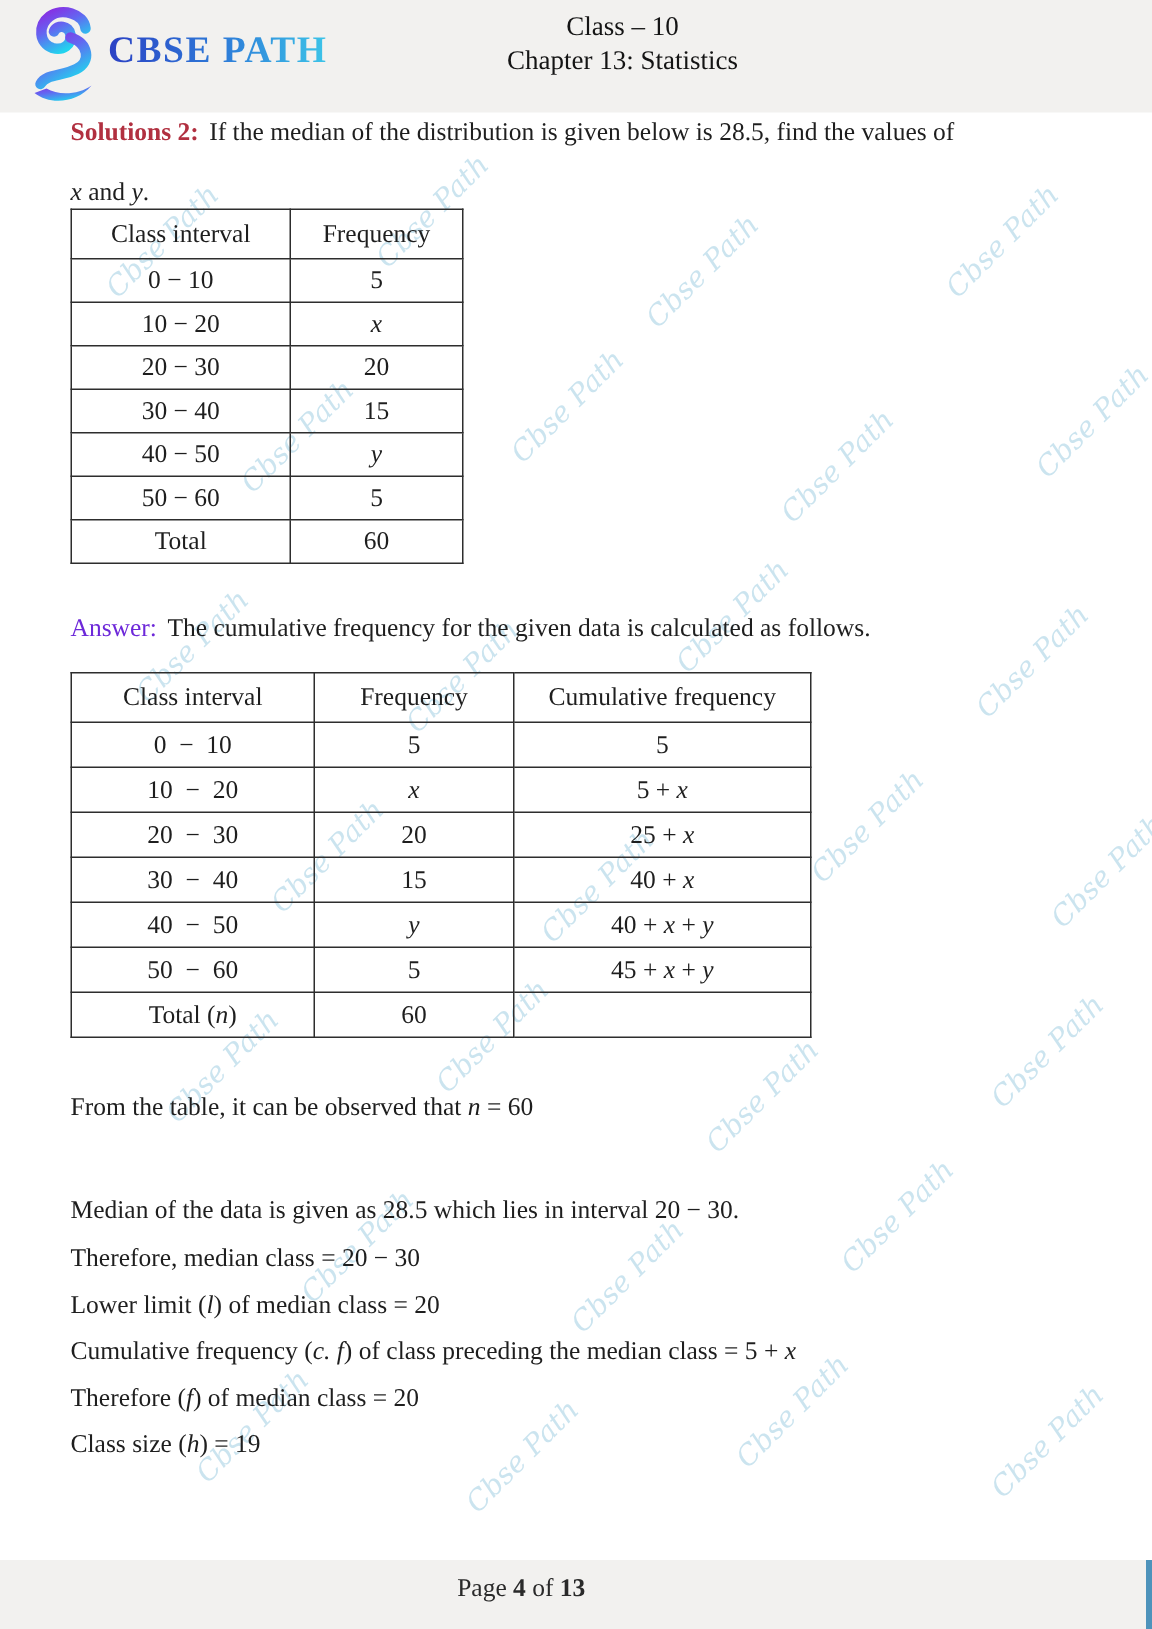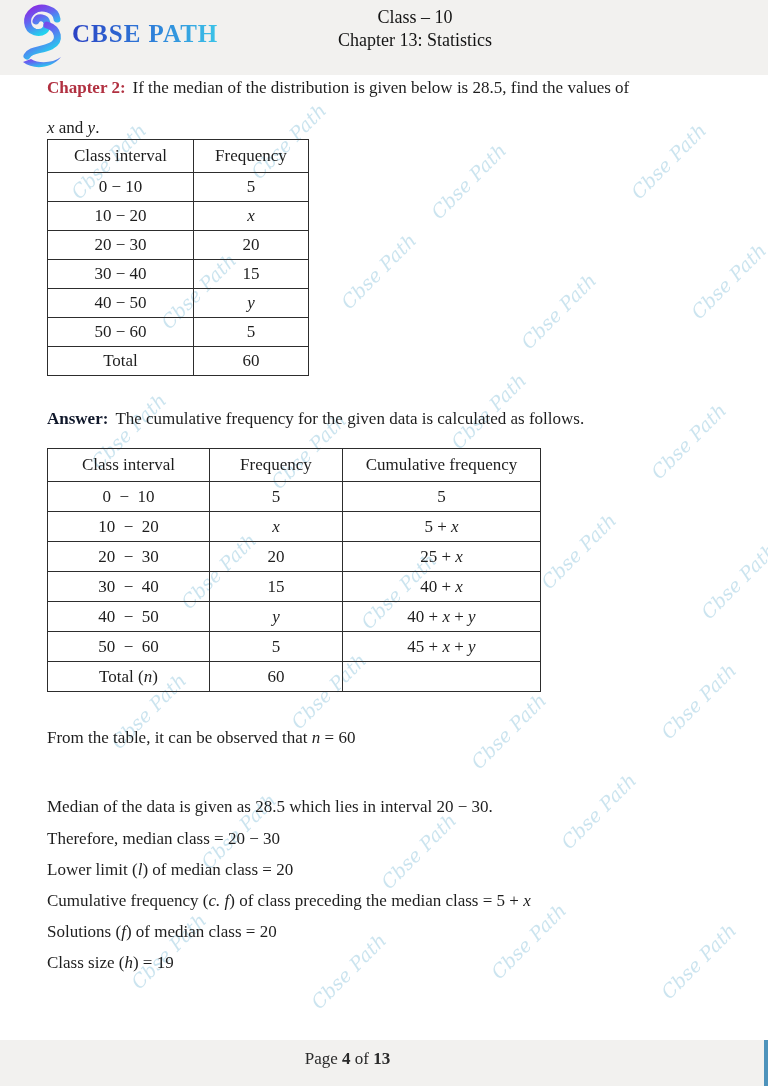--- a/index.html
+++ b/index.html
@@ -15,21 +15,21 @@
     .brand-text{background:linear-gradient(90deg,#2b41c4 0%,#2e7fd9 55%,#3cc4e8 100%);
         -webkit-background-clip:text;background-clip:text;color:transparent;}
   }
   .hc{position:absolute;left:0;top:6px;width:768px;text-align:center;font-size:18px;
       line-height:22.5px;color:#141414;padding-left:31px;}
   .wm-layer{position:absolute;left:0;top:75px;width:768px;height:965px;pointer-events:none;}
   .wm{position:absolute;transform:rotate(-45deg);font-style:italic;font-size:19px;
       color:rgba(126,188,216,0.40);white-space:nowrap;font-family:"DejaVu Serif",serif;}
   .line{position:absolute;left:47px;font-size:17px;white-space:nowrap;}
   .qlabel{color:#b13040;font-weight:bold;margin-right:7px;}
-  .alabel{color:#0f172a;font-weight:bold;margin-right:7px;}
+  .alabel{color:#6d28d9;font-weight:normal;margin-right:7px;}
   .it{font-style:italic;}
   .bd{font-weight:bold;}
   table.tbl{position:absolute;border-collapse:collapse;table-layout:fixed;font-size:17px;
       color:#1e1e1e;}
   .tbl th,.tbl td{border:1.5px solid #2d2d2d;text-align:center;font-weight:normal;padding:0;margin-top:20px;}
   .t1 tr{height:29px;}  .t1 tr.hrow{height:33px;}
   .t2 tr{height:30px;}  .t2 tr.hrow{height:33px;}
   .eq-or{margin-left:43px;}
   .eq-right{margin-left:18px;}
   .eq-ref{margin-left:105px;}
@@ -86,21 +86,21 @@
     <span class="wm" style="left:190px;top:745px">Cbse Path</span>
     <span class="wm" style="left:370px;top:765px">Cbse Path</span>
     <span class="wm" style="left:550px;top:725px">Cbse Path</span>
     <span class="wm" style="left:120px;top:865px">Cbse Path</span>
     <span class="wm" style="left:300px;top:885px">Cbse Path</span>
     <span class="wm" style="left:480px;top:855px">Cbse Path</span>
     <span class="wm" style="left:650px;top:875px">Cbse Path</span>
   </div>
 
   <div class="line" style="top:78px">
-    <span class="qlabel">Chapter 2:</span><span>If the median of the distribution is given below is 28.5, find the values of</span>
+    <span class="qlabel">Solutions 2:</span><span>If the median of the distribution is given below is 28.5, find the values of</span>
   </div>
   <div class="line" style="top:118px"><span class="it">x</span><span> and </span><span class="it">y</span><span>.</span></div>
 
   <table class="tbl t1" style="left:47px;top:139px">
     <colgroup>
         <col style="width:146px">
         <col style="width:115px">
       </colgroup>
     <tbody>
         <tr class="hrow">
@@ -190,20 +190,20 @@
           <td></td>
         </tr>
   </tbody>
     </table>
 
   <div class="line" style="top:728px"><span>From the table, it can be observed that </span><span class="it">n</span><span> = 60</span></div>
   <div class="line" style="top:797px">Median of the data is given as 28.5 which lies in interval 20 − 30.</div>
   <div class="line" style="top:829px">Therefore, median class = 20 − 30</div>
   <div class="line" style="top:860px"><span>Lower limit (</span><span class="it">l</span><span>) of median class = 20</span></div>
   <div class="line" style="top:891px"><span>Cumulative frequency (</span><span class="it">c. f</span><span>) of class preceding the median class = 5 + </span><span class="it">x</span></div>
-  <div class="line" style="top:922px"><span>Solutions (</span><span class="it">f</span><span>) of median class = 20</span></div>
+  <div class="line" style="top:922px"><span>Therefore (</span><span class="it">f</span><span>) of median class = 20</span></div>
   <div class="line" style="top:953px"><span>Class size (</span><span class="it">h</span><span>) = 19</span></div>
 
   <div class="band band-bottom"></div>
   <div class="footer-text"><span>Page </span><span class="bd">4</span><span> of </span><span class="bd">13</span></div>
   <div class="accent"></div>
 
 </div>
 
 </body></html>

